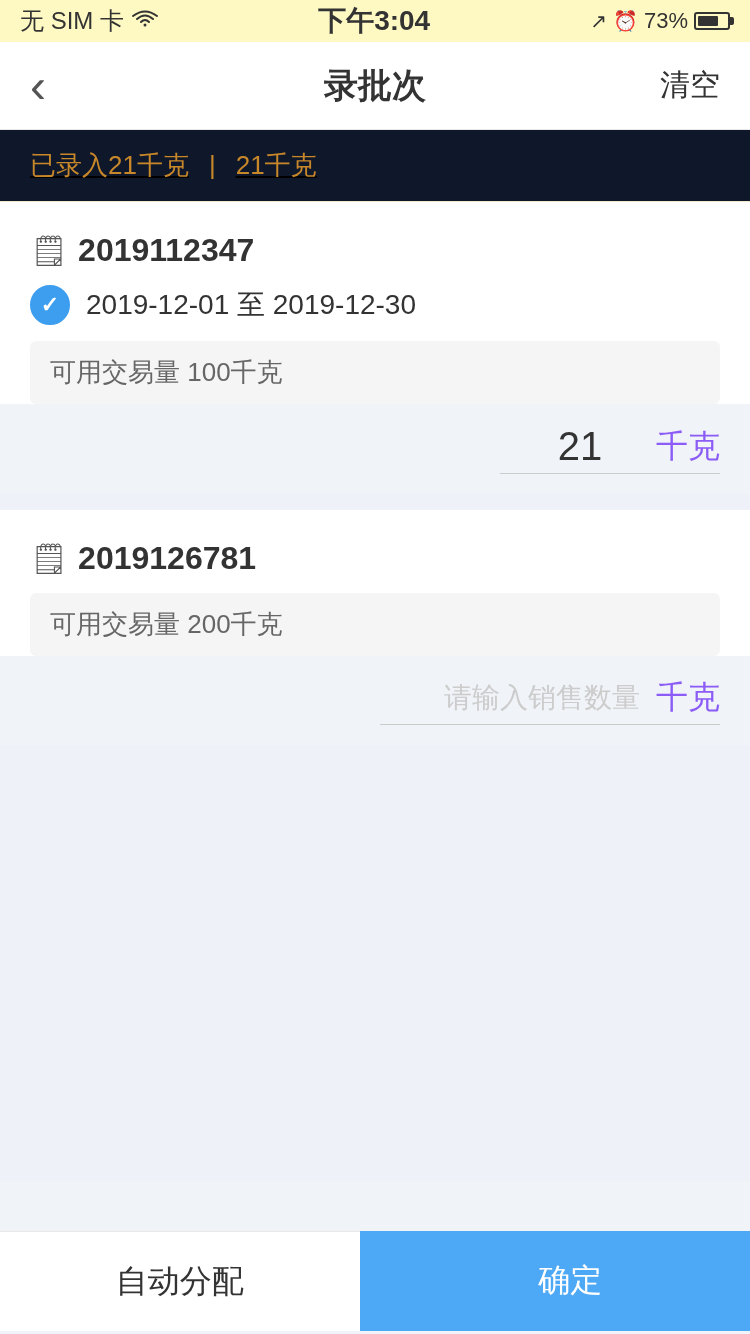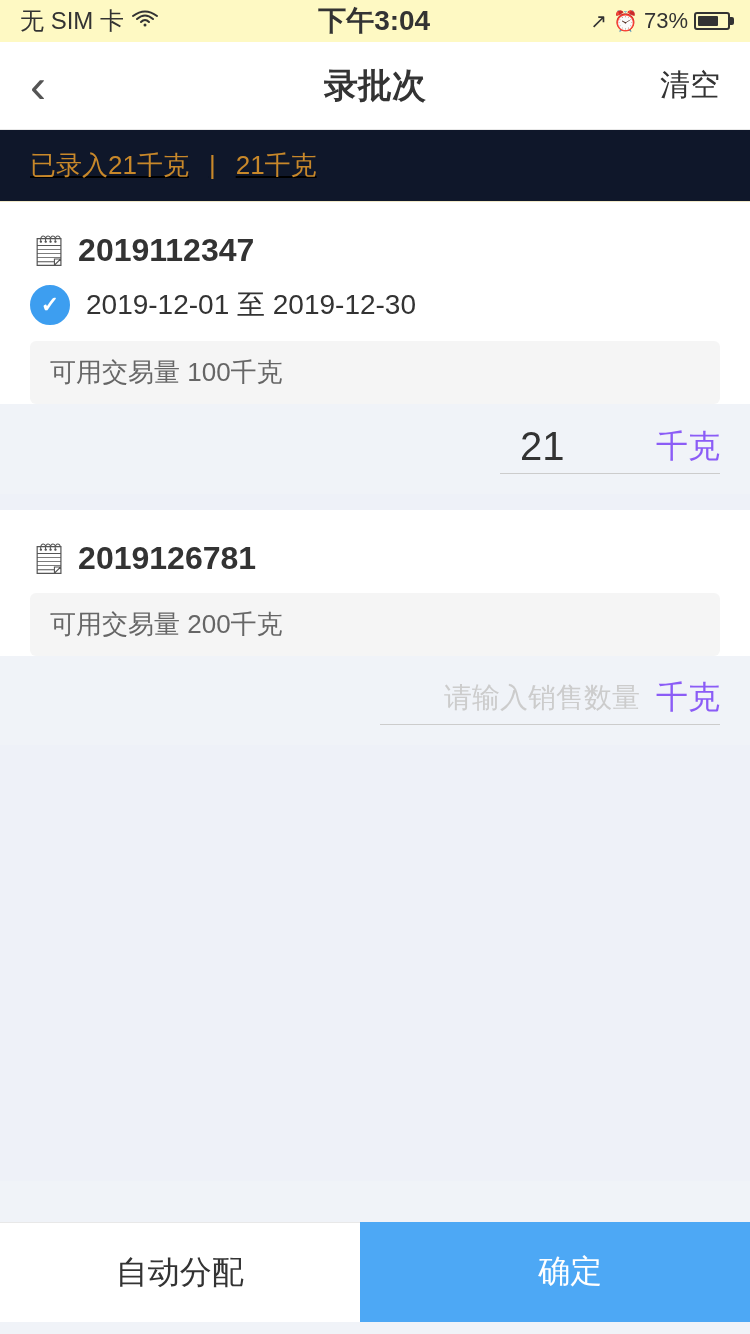--- a/index.html
+++ b/index.html
@@ -196,21 +196,21 @@
 
     
     .bottom-pad {
       background: #eef1f8;
       height: 420px;
     }
 
     
     .bottom-bar {
       position: fixed;
-      bottom: 12px;
+      bottom: 3px;
       left: 0;
       width: 750px;
       height: 100px;
       display: flex;
     }
     .btn-auto {
       flex: 1;
       background: #fff;
       border: none;
       font-size: 32px;
@@ -275,21 +275,21 @@
     <div class="radio-circle checked">
       <span class="checkmark">✓</span>
     </div>
     <span class="batch-date">2019-12-01 至 2019-12-30</span>
   </div>
   <div class="avail-box">可用交易量 100千克</div>
 </div>
 <div class="input-row">
   <div style="display:flex; flex-direction:column; align-items:flex-end; gap:4px; margin-right:0;">
     <div style="display:flex; align-items:center; gap:16px;">
-      <input class="qty-input" type="text" value="21" style="width: 120px; text-align: left; font-size: 40px; border: none; outline: none; background: transparent; color: rgb(51, 51, 51);">
+      <input class="qty-input" type="text" value="21" style="width: 120px; text-align: center; font-size: 40px; border: none; outline: none; background: transparent; color: rgb(51, 51, 51);">
       <span class="qty-unit">千克</span>
     </div>
     <div style="width:220px; height:1px; background:#ccc;"></div>
   </div>
 </div>
 
 <div class="section-sep"></div>
 
 <div class="batch-card">
   <div class="batch-header">

